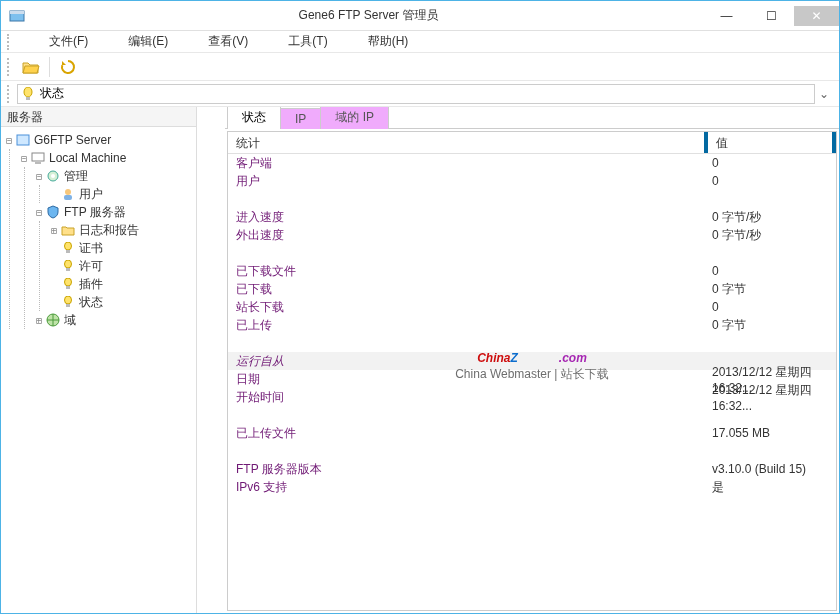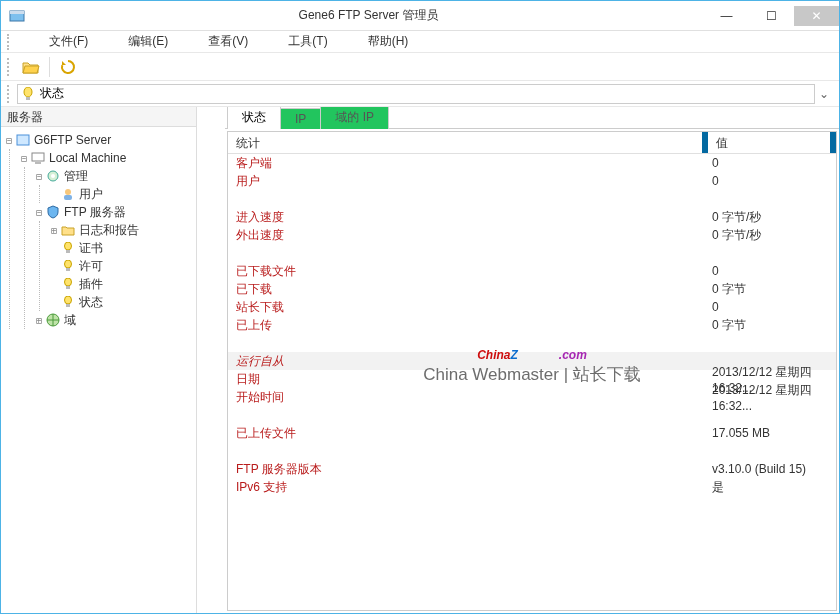--- a/index.html
+++ b/index.html
@@ -28,38 +28,38 @@
 .pane-header { height: 20px; background: #f5f5f5; border-bottom: 1px solid #ddd; padding: 2px 6px; font-size: 12px; color: #333; }
 .tree { flex: 1; padding: 4px 2px; overflow: auto; }
 .tree-node { display: flex; align-items: center; height: 18px; white-space: nowrap; cursor: default; }
 .tree-toggle { width: 12px; text-align: center; color: #888; font-size: 10px; font-family: monospace; }
 .tree-icon { width: 16px; height: 16px; margin-right: 3px; display: inline-flex; align-items: center; justify-content: center; }
 .tree-label { color: #333; }
 .tree-children { padding-left: 14px; }
 .dotline { border-left: 1px dotted #bbb; margin-left: 6px; padding-left: 8px; }
 .right-pane { flex: 1; display: flex; flex-direction: column; }
 .tabs { height: 22px; display: flex; align-items: flex-end; padding-left: 2px; border-bottom: 1px solid #ccc; background: #fff; }
-.tab { padding: 3px 14px; border: 1px solid #ccc; border-bottom: none; margin-right: -1px; background: #22c55e; color: #555; cursor: default; position: relative; top: 1px; }
+.tab { padding: 3px 14px; border: 1px solid #ccc; border-bottom: none; margin-right: -1px; background: #f0abfc; color: #555; cursor: default; position: relative; top: 1px; }
 .tab.active { background: #fff; color: #000; z-index: 2; }
 .list-area { flex: 1; border: 1px solid #ccc; margin: 2px; display: flex; flex-direction: column; position: relative; overflow: hidden; }
 .list-header { height: 22px; display: flex; border-bottom: 1px solid #e0e0e0; background: #fff; }
-.list-header .col { padding: 3px 8px; color: #333; border-right: 6px solid #0369a1; }
+.list-header .col { padding: 3px 8px; color: #333; border-right: 4px solid #0369a1; }
 .col-stat { width: 480px; }
 .col-val { flex: 1; }
 .list-body { flex: 1; overflow: auto; }
 .row { display: flex; height: 18px; align-items: center; }
-.row .c1 { width: 480px; padding-left: 8px; color: #b91c1c; }
+.row .c1 { width: 480px; padding-left: 8px; color: #701a75; }
 .row .c2 { flex: 1; padding-left: 4px; color: #333; }
 .row.hl { background: #f2f2f2; font-style: italic; }
 .row.blank { height: 18px; }
 .watermark { position: absolute; left: 50%; top: 48%; transform: translate(-50%, -50%); text-align: center; pointer-events: none; opacity: 0.95; }
 .watermark .big { font-size: 24px; font-weight: bold; color: #c00; font-style: italic; }
 .watermark .big .z { color: #06c; }
 .watermark .big .dot { color: #a21caf; margin-left: 41px; }
-.watermark .sub { font-size: 17px; color: #666; margin-top: -2px; }
+.watermark .sub { font-size: 12px; color: #666; margin-top: -2px; }
 svg { display: block; }
 </style>
 </head>
 <body>
 
 <div class="window">
 
   <div class="titlebar">
     <span class="title-icon">
       <svg width="16" height="16">

